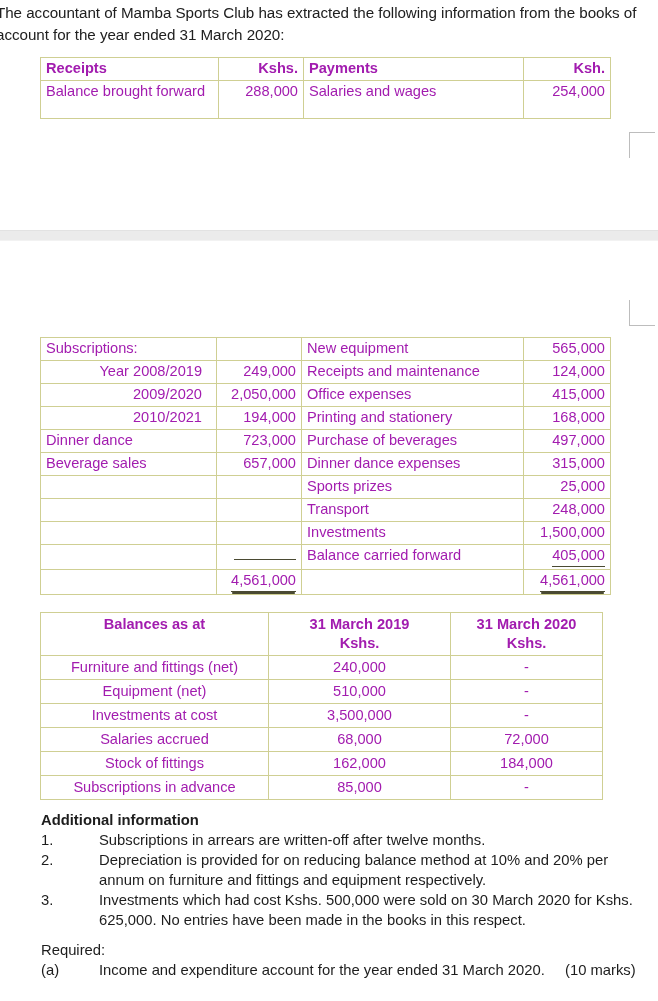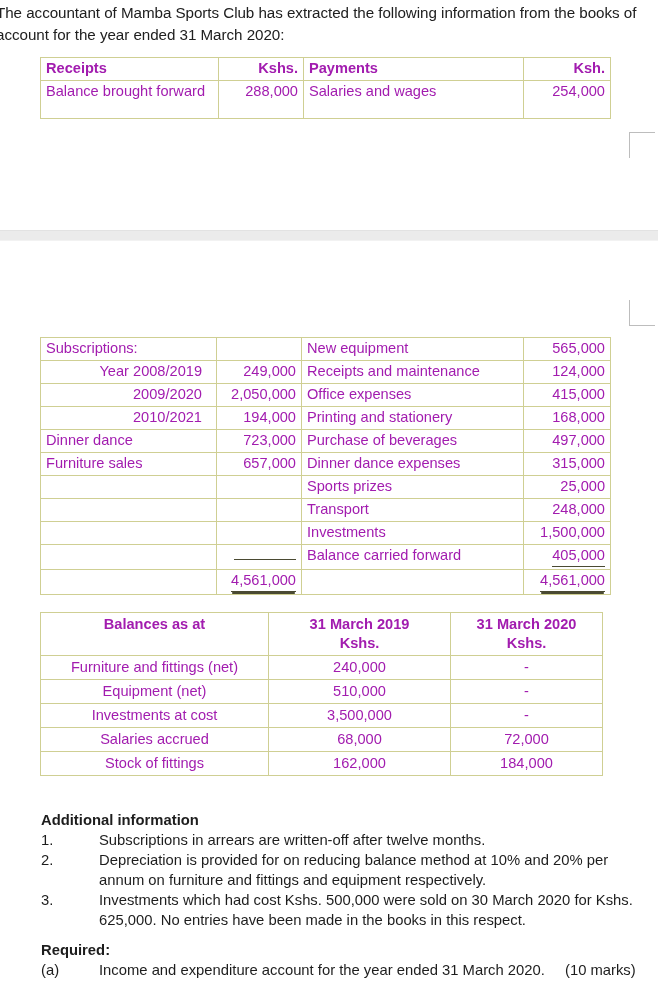--- a/index.html
+++ b/index.html
@@ -144,21 +144,21 @@
 
   .required {
     position: absolute;
     left: 41px;
     top: 940px;
     width: 614px;
     font-size: 14.8px;
     line-height: 20px;
     color: #1d1d1d;
   }
-  .required .hdr { font-weight: bold; }
+  .required .hdr { font-weight: normal; }
   .required .qrow { display: flex; }
   .required .qlab { width: 58px; flex: 0 0 58px; }
   .required .qtxt { flex: 1 1 auto; }
 </style>
 </head>
 <body>
 
 <div class="page">
 
   <div class="intro">The accountant of Mamba Sports Club has extracted the following information from the books of account for the year ended 31 March 2020:</div>
@@ -229,21 +229,21 @@
         <td>Printing and stationery</td>
         <td class="r">168,000</td>
       </tr>
       <tr>
         <td>Dinner dance</td>
         <td class="r">723,000</td>
         <td>Purchase of beverages</td>
         <td class="r">497,000</td>
       </tr>
       <tr>
-        <td>Furniture sales</td>
+        <td>Beverage sales</td>
         <td class="r">657,000</td>
         <td>Dinner dance expenses</td>
         <td class="r">315,000</td>
       </tr>
       <tr>
         <td></td>
         <td class="r"></td>
         <td>Sports prizes</td>
         <td class="r">25,000</td>
       </tr>
@@ -310,20 +310,25 @@
       <tr>
         <td>Salaries accrued</td>
         <td class="r">68,000</td>
         <td class="r">72,000</td>
       </tr>
       <tr>
         <td>Stock of fittings</td>
         <td class="r">162,000</td>
         <td class="r">184,000</td>
       </tr>
+      <tr>
+        <td>Subscriptions in advance</td>
+        <td class="r">85,000</td>
+        <td class="r">-</td>
+      </tr>
     </tbody>
   </table>
 
   <div class="addl">
     <div class="hdr">Additional information</div>
     <div class="row">
       <div class="num">1.</div>
       <div class="txt">Subscriptions in arrears are written-off after twelve months.</div>
     </div>
     <div class="row">

